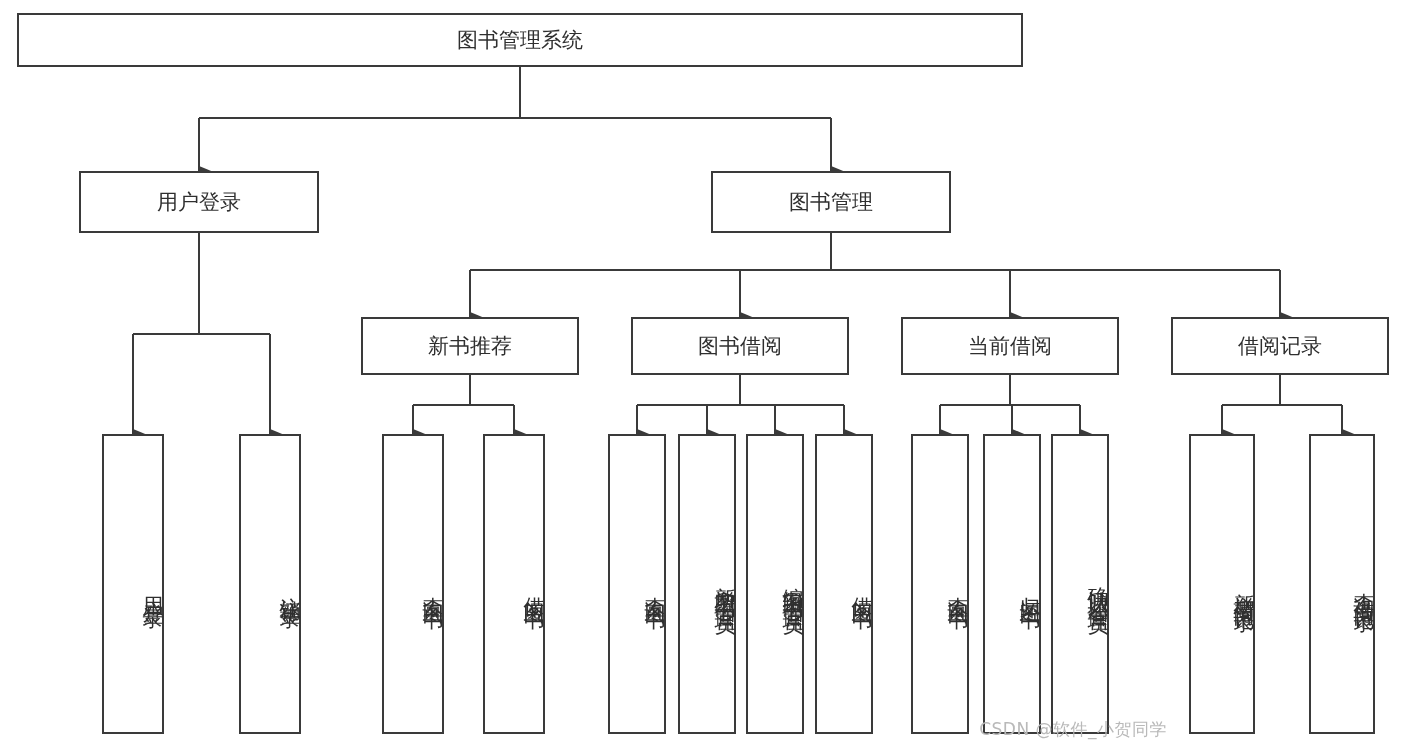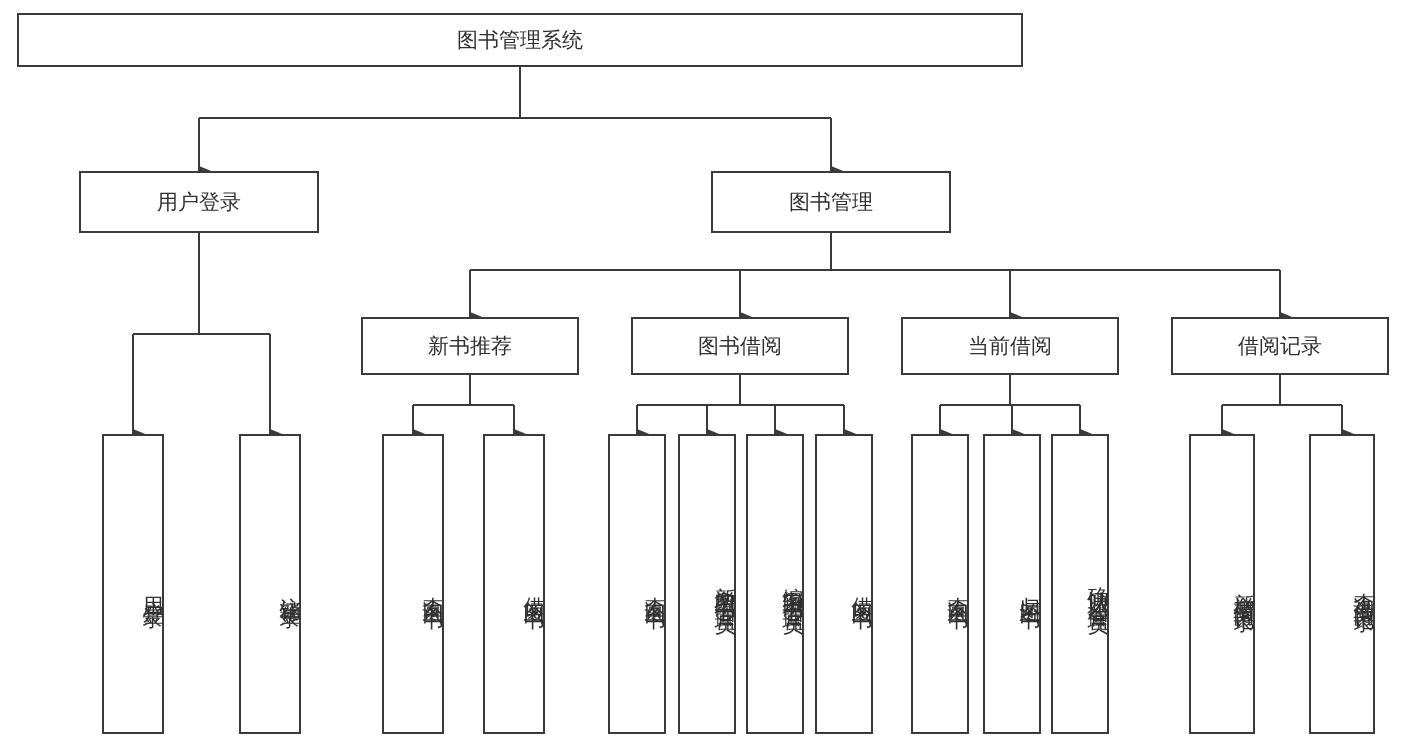--- a/index.html
+++ b/index.html
@@ -166,13 +166,14 @@
       <div class="vlabel" style="left: 679px; top: 451px; width: 56px; height: 274px;">新增图书（管理员）</div>
       <div class="vlabel" style="left: 747px; top: 451px; width: 56px; height: 274px;">编辑图书（管理员）</div>
       <div class="vlabel" style="left: 816px; top: 451px; width: 56px; height: 274px;">借阅图书</div>
       <div class="vlabel" style="left: 912px; top: 451px; width: 56px; height: 274px;">查询图书</div>
       <div class="vlabel" style="left: 984px; top: 451px; width: 56px; height: 274px;">归还图书</div>
       <div class="vlabel" style="left: 1052px; top: 451px; width: 56px; height: 274px;">确认归还（管理员）</div>
       <div class="vlabel" style="left: 1190px; top: 451px; width: 64px; height: 274px;">新增借阅记录</div>
       <div class="vlabel" style="left: 1310px; top: 451px; width: 64px; height: 274px;">查询借阅记录</div>
     </div>
 
+  <div class="watermark">CSDN @软件_小贺同学</div>
 </div>
 
 </body></html>

